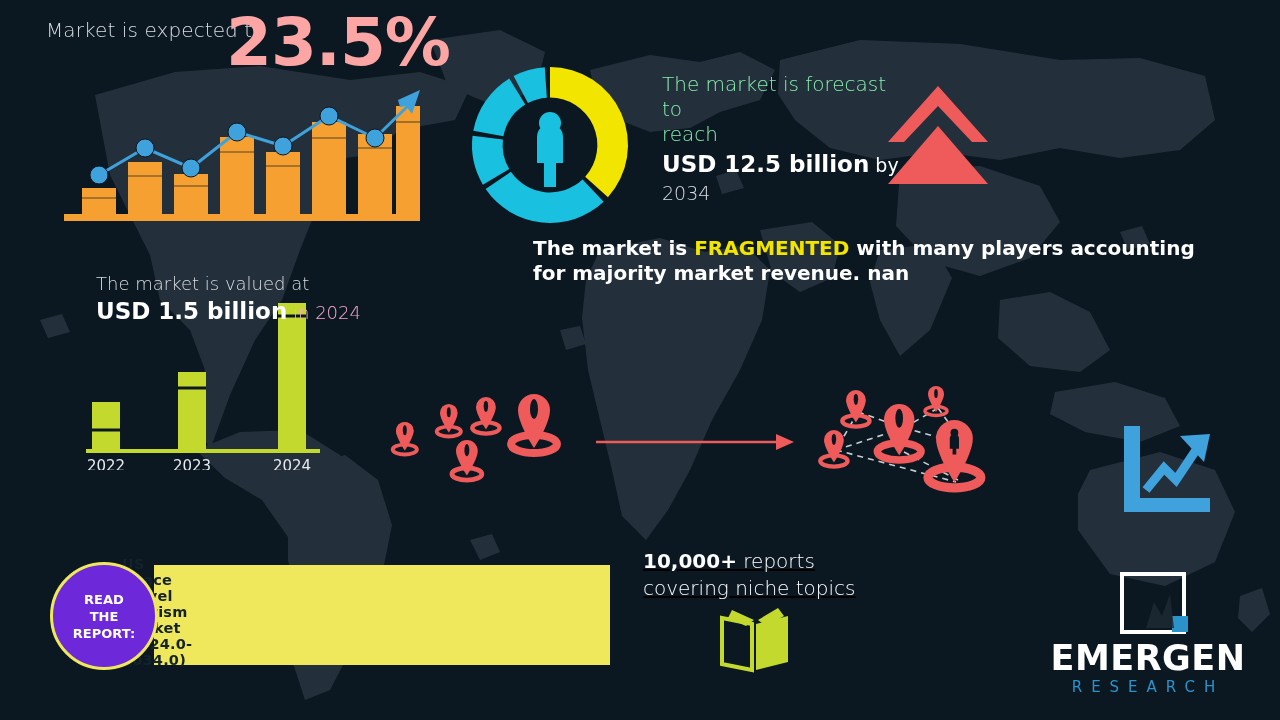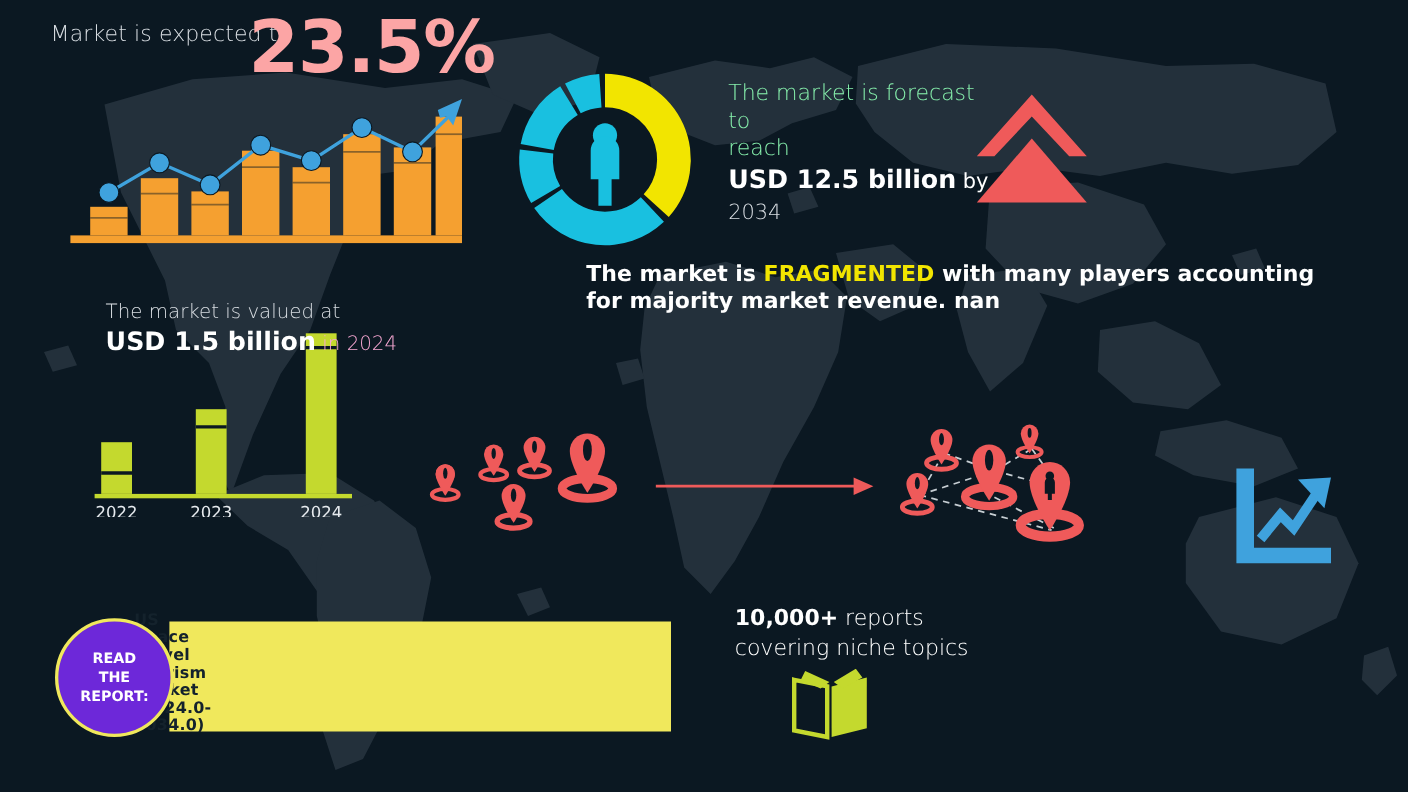--- a/index.html
+++ b/index.html
@@ -72,21 +72,21 @@
   .report-circle {
     position:absolute; left:0; top:0; width:108px; height:108px;
     border-radius:50%; background:#6d28d9; border:3px solid #f0e85c;
     display:flex; align-items:center; justify-content:center; z-index:2;
   }
   .report-circle span {
     color:#ffffff; font-size:13px; font-weight:700; line-height:17px; text-align:center;
   }
 
   
-  .reports-block { position:absolute; left:668px; top:548px; z-index:5; }
+  .reports-block { position:absolute; left:643px; top:548px; z-index:5;text-decoration:underline; }
   .reports-l1 { color:#ffffff; font-size:20px; line-height:27px; font-weight:300; }
   .reports-l1 b { font-weight:700; }
   .book-icon { position:absolute; left:718px; top:608px; width:76px; height:66px; z-index:5; }
 
   
   .logo { position:absolute; left:1038px; top:572px; width:220px; height:134px; z-index:6; }
   .logo-mark { position:absolute; left:82px; top:0; width:72px; height:66px; }
   .logo-emergen {
     position:absolute; left:0; top:66px; width:220px; text-align:center;
     color:#ffffff; font-size:35px; font-weight:700; letter-spacing:.5px; line-height:40px;
@@ -345,14 +345,23 @@
     <div class="reports-l1"><b>10,000+</b><span> reports</span></div>
     <div class="reports-l1">covering niche topics</div>
   </div>
   <svg class="book-icon" viewBox="0 0 76 66">
     <path fill="none" stroke="#c4d92e" stroke-width="4" d="M4,10 L34,16 L34,62 L4,56 Z"></path>
     <path fill="#c4d92e" d="M38,16 L70,8 L70,54 L38,62 Z"></path>
     <path fill="#c4d92e" d="M14,2 L36,12 L28,18 L10,10 Z"></path>
     <path fill="#c4d92e" d="M60,0 L40,12 L48,18 L66,8 Z"></path>
   </svg>
 
+  <div class="logo">
+    <svg class="logo-mark" viewBox="0 0 72 66">
+      <rect x="2" y="2" width="62" height="58" fill="none" stroke="#ffffff" stroke-width="4"></rect>
+      <rect x="52" y="44" width="16" height="16" fill="#2a93c9"></rect>
+      <path d="M26,56 L34,30 L42,44 L50,22 L54,56 Z" fill="#1d2a33" opacity="0.85"></path>
+    </svg>
+    <div class="logo-emergen">EMERGEN</div>
+    <div class="logo-research">RESEARCH</div>
+  </div>
 
 </div>
 
 </body></html>

